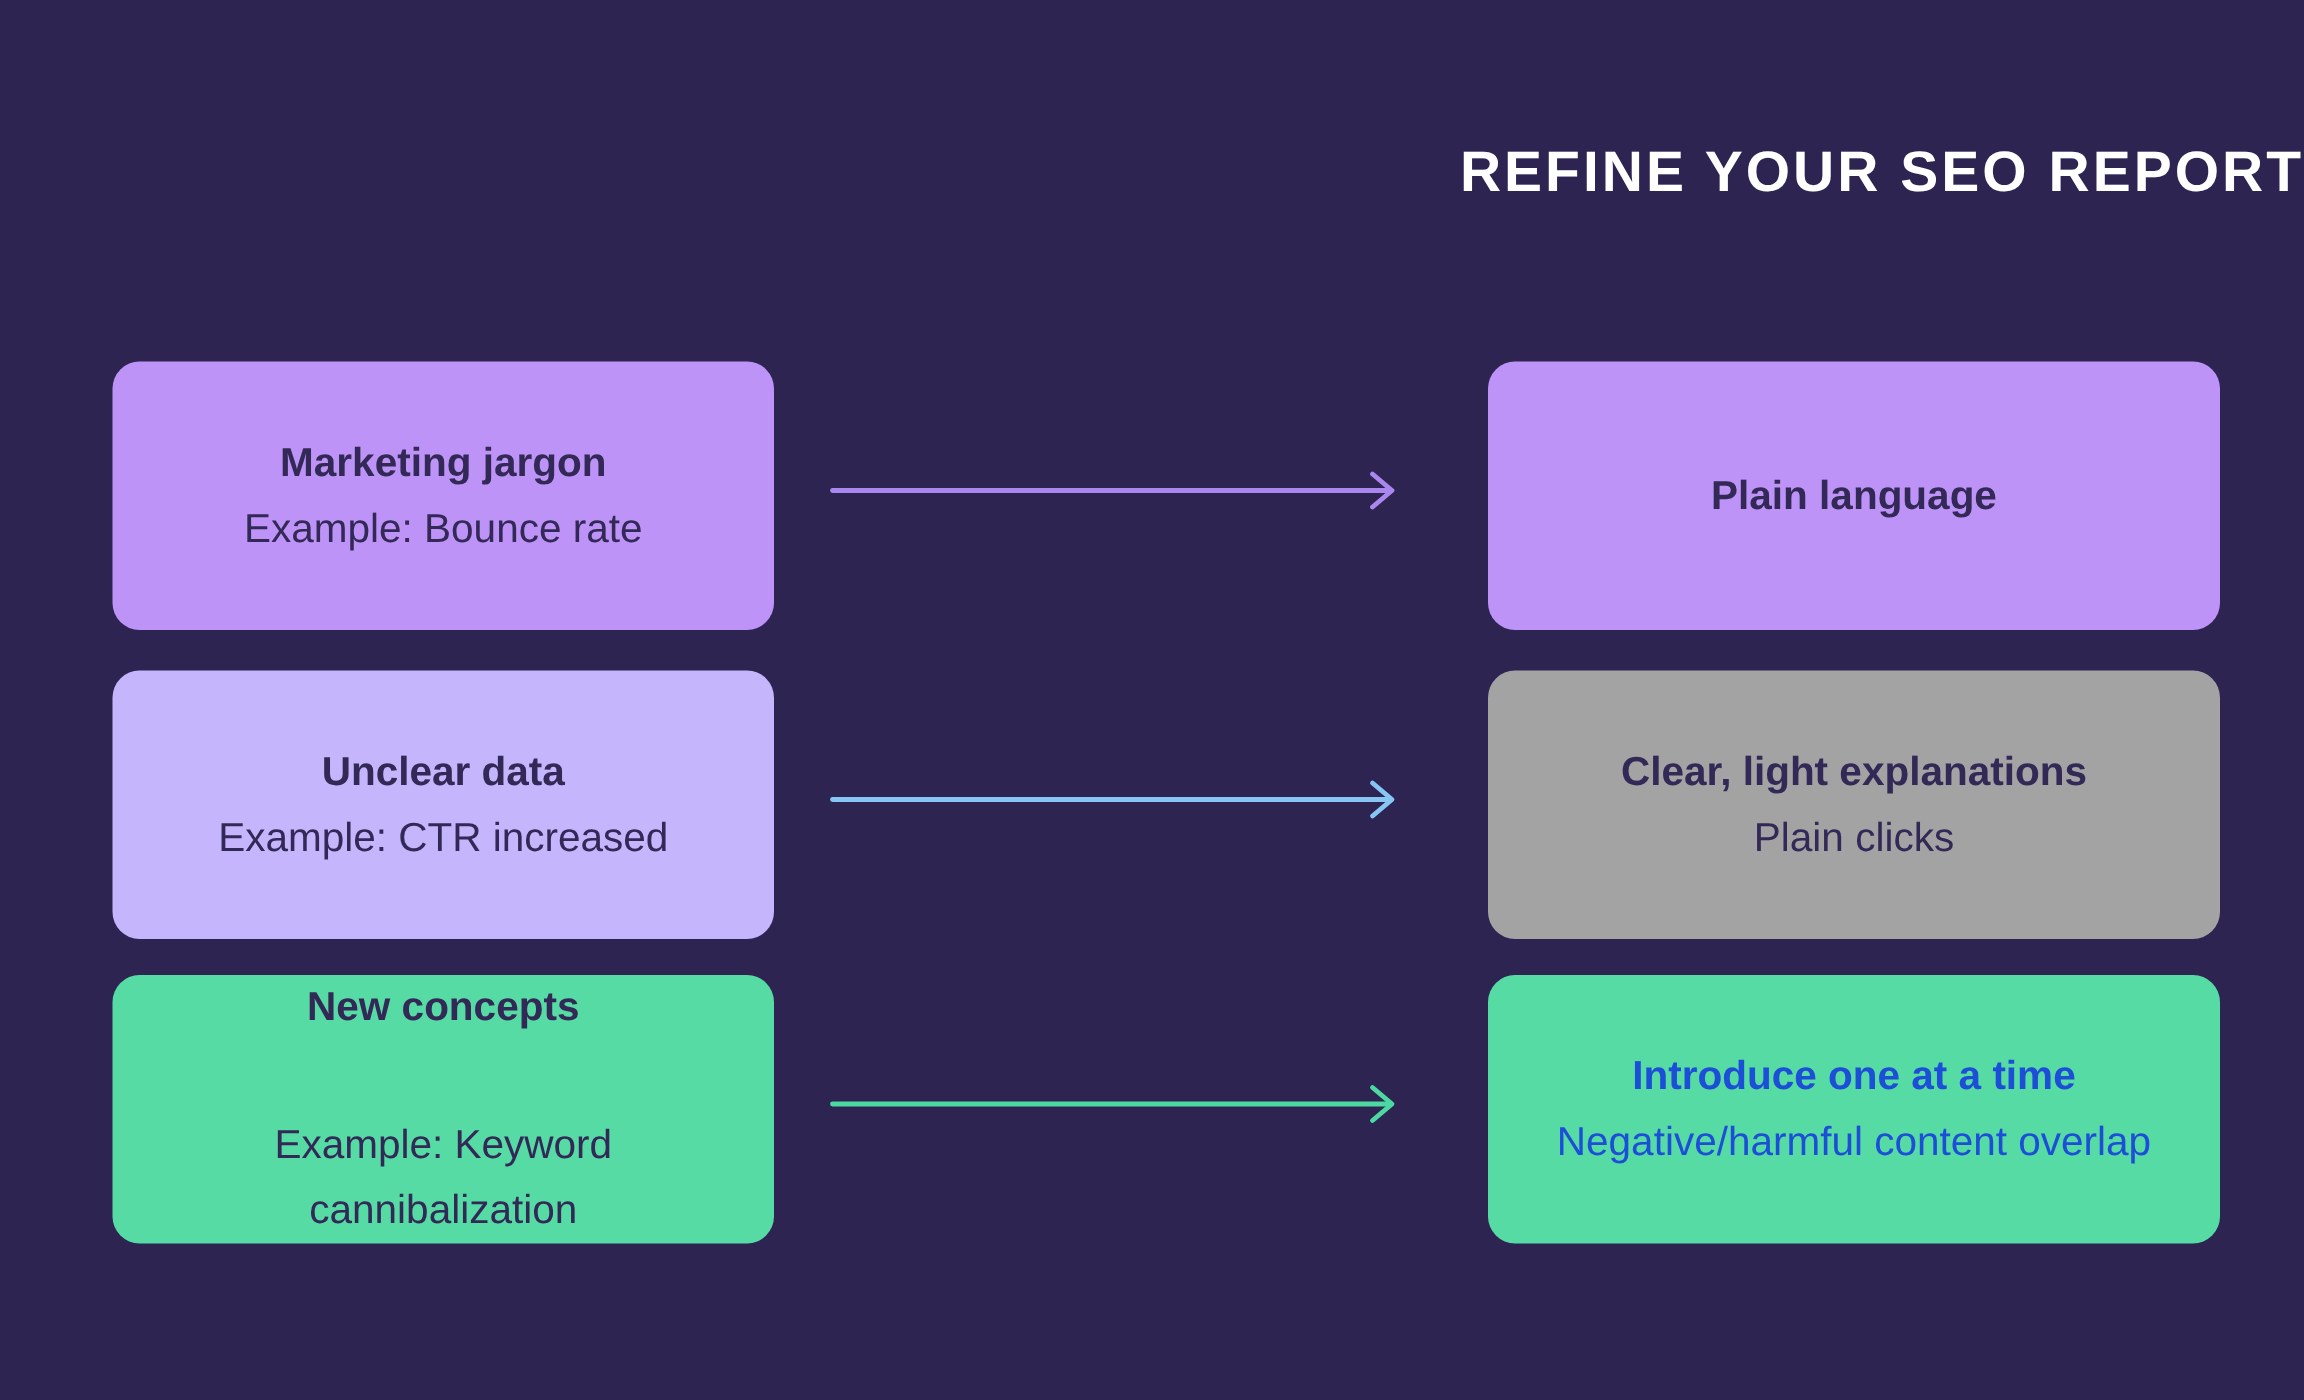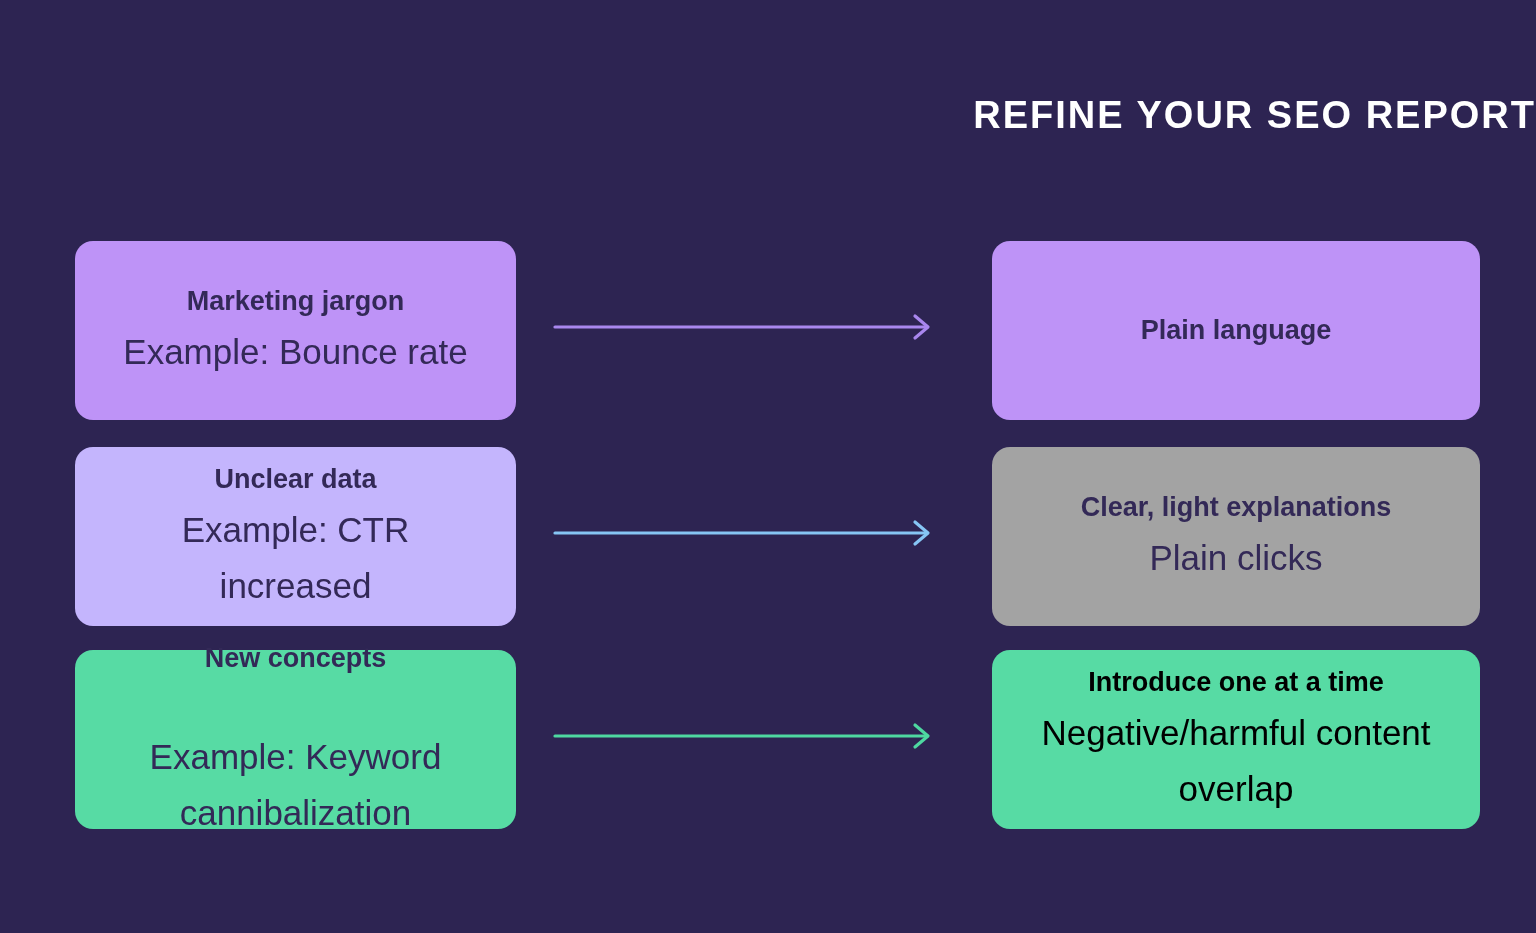--- a/index.html
+++ b/index.html
@@ -45,21 +45,21 @@
     color: #332957;
   }
   .card-left  { left: 75px;  width: 441px; }
   .card-right { left: 992px; width: 488px; }
   .card-heading {
     font-size: 27px;
     font-weight: 700;
     line-height: 1.62;
   }
   .card-subtext {
-    font-size: 35px;
+    font-size: 27px;
     font-weight: 400;
     line-height: 1.62;
   }
   .arrow {
     position: absolute;
     left: 553px;
     top: 70px;
     width: 380px;
     height: 32px;
   }
@@ -108,19 +108,19 @@
     <div class="card card-left" style="background-color: rgb(87, 219, 164); color: rgb(51, 41, 87); gap: 48px;">
       <div class="card-heading">New concepts</div>
       <div class="card-subtext">Example: Keyword cannibalization</div>
     </div>
     <svg class="arrow" viewBox="0 0 380 32" xmlns="http://www.w3.org/2000/svg">
       <g stroke="#4ED8A1" stroke-width="3.2" stroke-linecap="round" stroke-linejoin="round" fill="none">
         <line x1="2" y1="16" x2="374" y2="16"></line>
         <polyline points="362,5 375,16 362,27"></polyline>
       </g>
     </svg>
-    <div class="card card-right" style="background-color: rgb(87, 219, 164); color: #000000;">
+    <div class="card card-right" style="background-color: rgb(87, 219, 164); color: #1d4ed8;">
       <div class="card-heading">Introduce one at a time</div>
       <div class="card-subtext">Negative/harmful content overlap</div>
     </div>
   </div>
 
 </div>
 
 </body></html>

